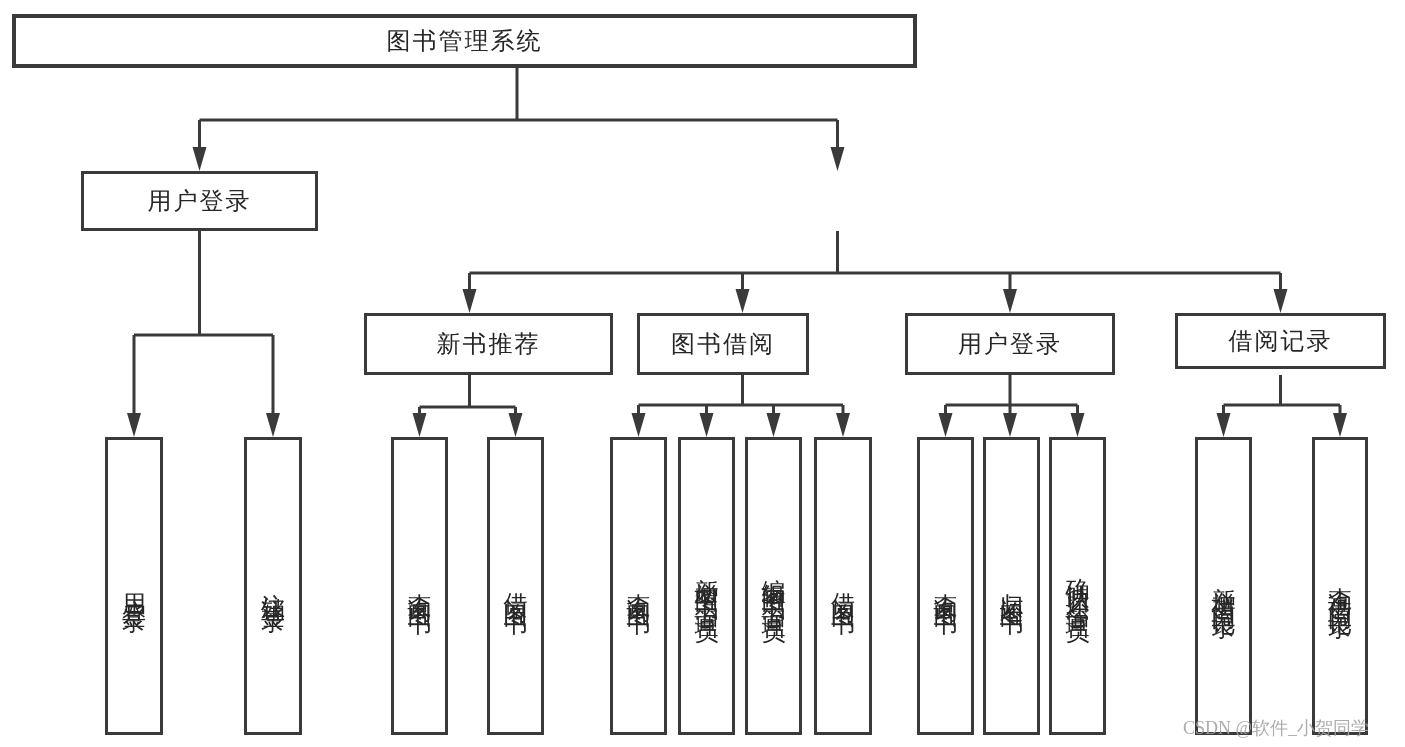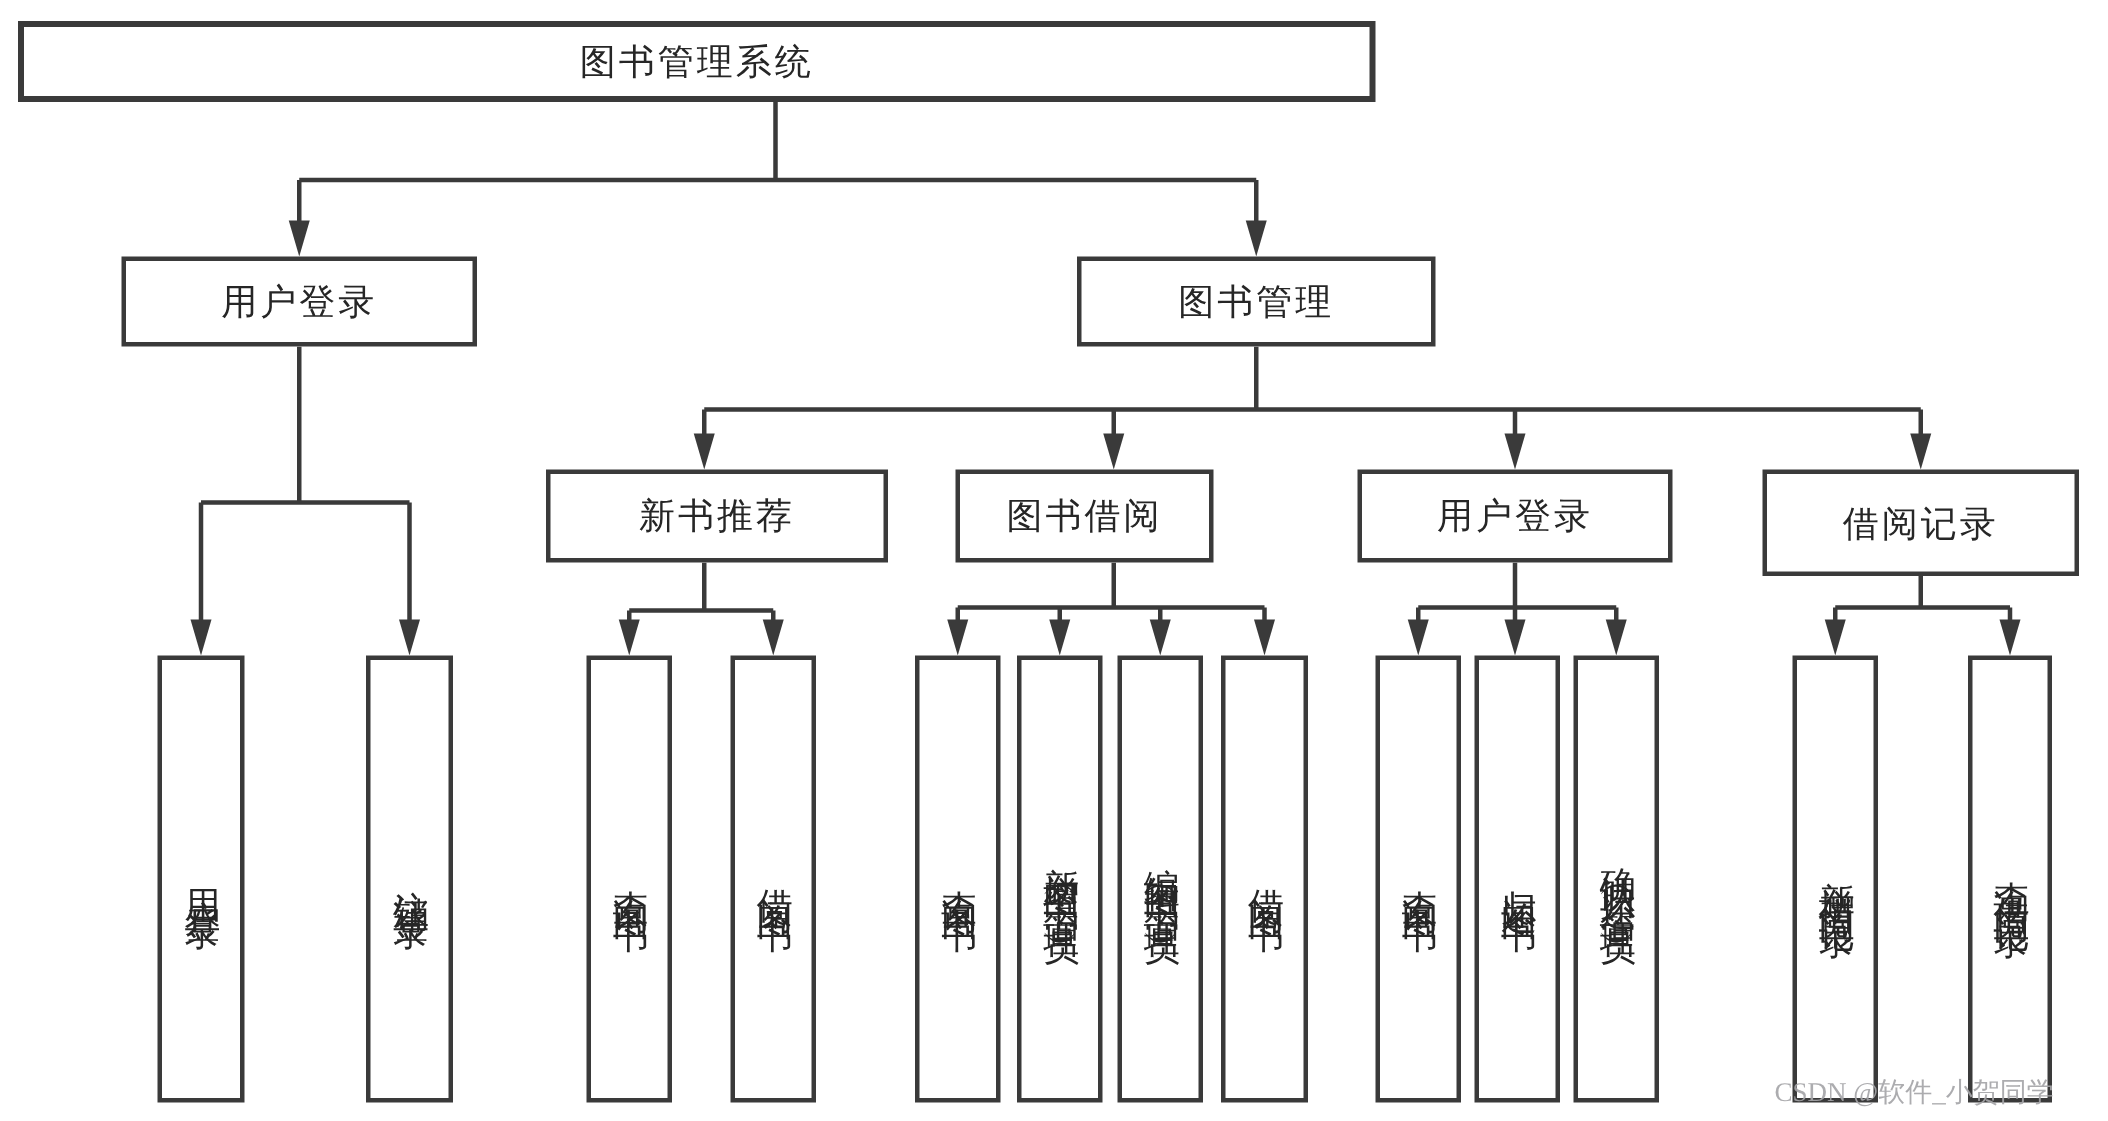--- a/index.html
+++ b/index.html
@@ -75,26 +75,25 @@
       <polygon points="1003,413 1017,413 1010,437"></polygon>
       <polygon points="1070.5,413 1084.5,413 1077.5,437"></polygon>
       <polygon points="1216.5,413 1230.5,413 1223.5,437"></polygon>
       <polygon points="1333,413 1347,413 1340,437"></polygon>
     </g>
   </svg>
 
   <div class="box root-node" style="left:12px;top:14px;width:905px;height:54px;">图书管理系统</div>
 
   <div class="box h-node" style="left:81px;top:171px;width:237px;height:60px;">用户登录</div>
-  <div class="box h-node" style="left:718px;top:171px;width:239px;height:60px;">图书管理</div>
 
-  <div class="box h-node" style="left:364px;top:313px;width:228px;height:62px;">新书推荐</div>
+  <div class="box h-node" style="left:364px;top:313px;width:249px;height:62px;">新书推荐</div>
   <div class="box h-node" style="left:637px;top:313px;width:172px;height:62px;">图书借阅</div>
   <div class="box h-node" style="left:905px;top:313px;width:210px;height:62px;">用户登录</div>
-  <div class="box h-node" style="left:1175px;top:313px;width:211px;height:71px;">借阅记录</div>
+  <div class="box h-node" style="left:1175px;top:313px;width:211px;height:56px;">借阅记录</div>
 
   <div class="box leaf" style="left:105px;top:437px;width:58px;height:298px;">用户登录</div>
   <div class="box leaf" style="left:244px;top:437px;width:58px;height:298px;">注销登录</div>
 
   <div class="box leaf" style="left:391px;top:437px;width:57px;height:298px;">查询图书</div>
   <div class="box leaf" style="left:487px;top:437px;width:57px;height:298px;">借阅图书</div>
 
   <div class="box leaf" style="left:610px;top:437px;width:57px;height:298px;">查询图书</div>
   <div class="box leaf" style="left:678px;top:437px;width:57px;height:298px;">新增图书（管理员）</div>
   <div class="box leaf" style="left:745px;top:437px;width:57px;height:298px;">编辑图书（管理员）</div>

